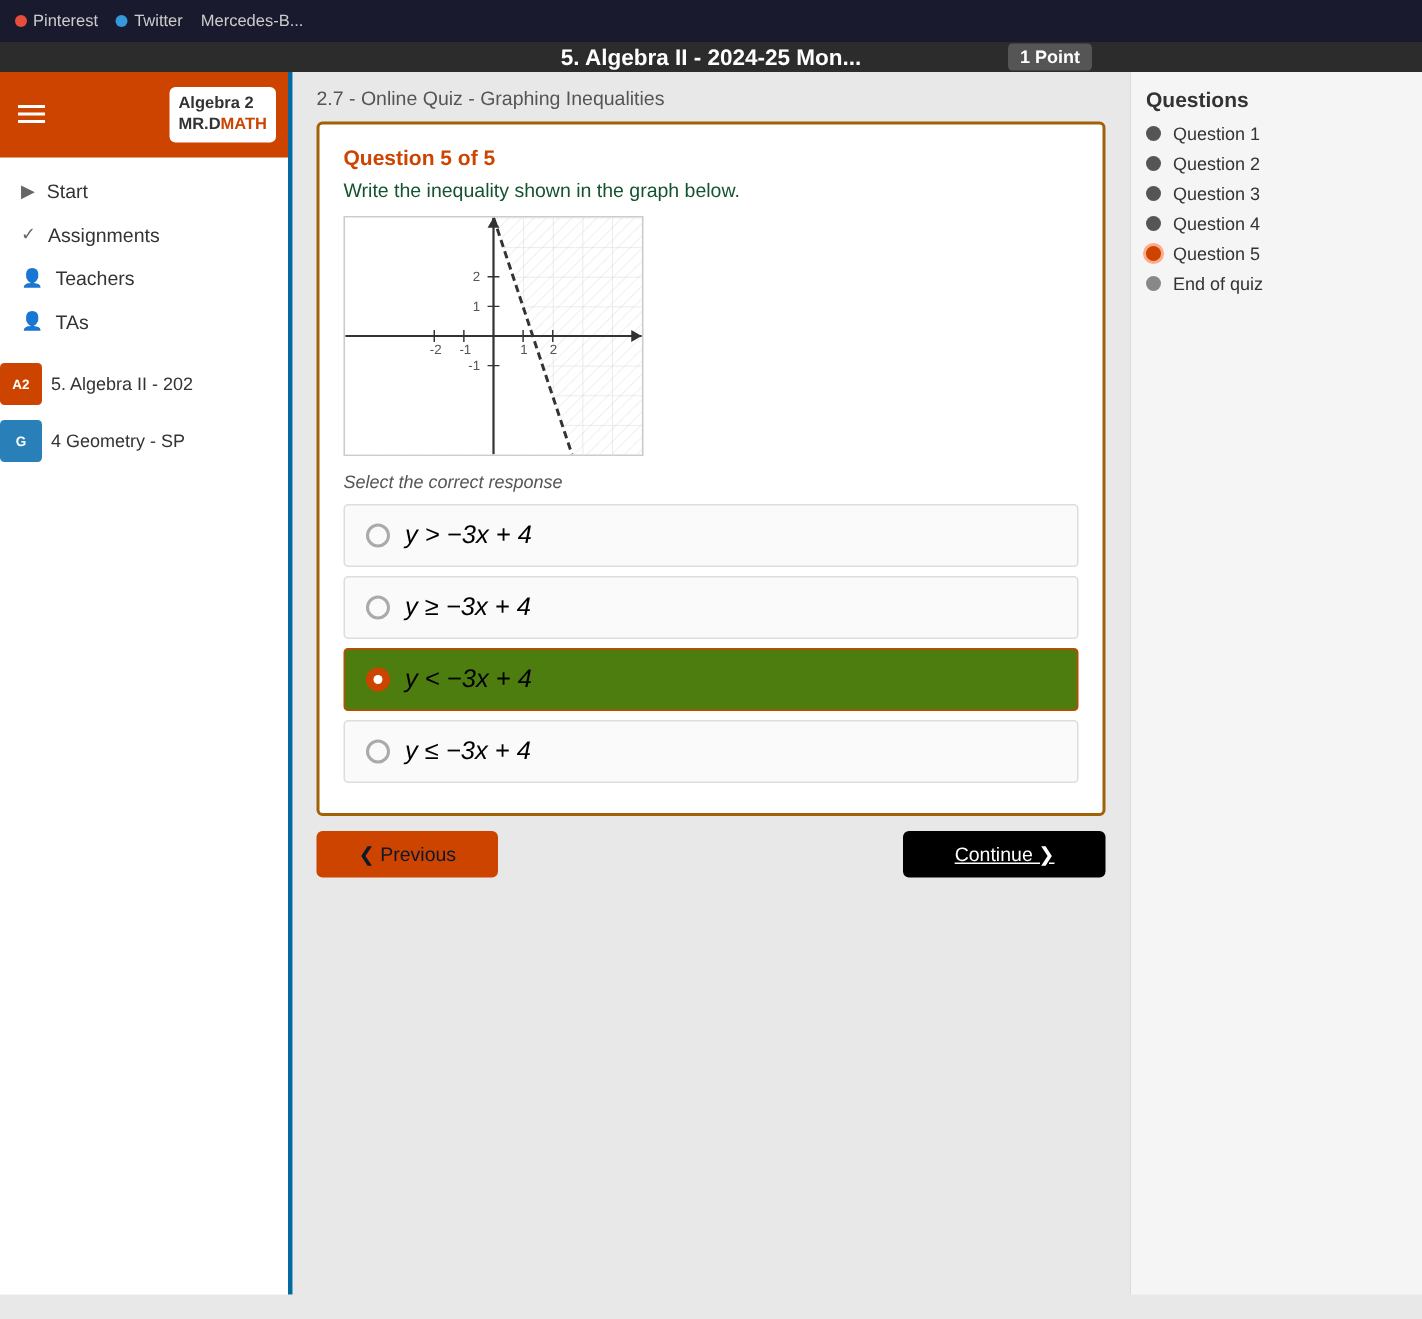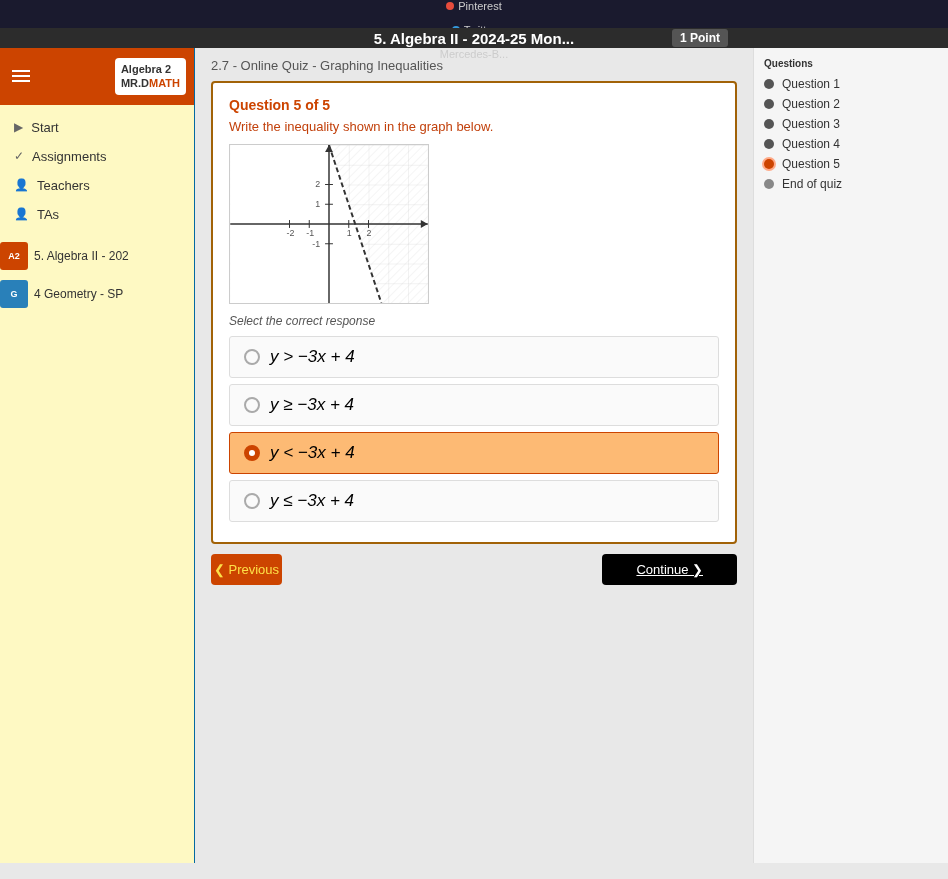--- a/index.html
+++ b/index.html
@@ -12,21 +12,20 @@
     }
 
     
     .top-bar {
       background: #1a1a2e;
       height: 28px;
       display: flex;
       align-items: center;
       padding: 0 10px;
       gap: 12px;
-      flex-direction: column;
     }
     .top-bar-item {
       color: #ccc;
       font-size: 11px;
       display: flex;
       align-items: center;
       gap: 4px;
     }
     .top-bar-item .dot {
       width: 8px; height: 8px;
@@ -57,22 +56,22 @@
     }
 
     .main-layout {
       display: flex;
       height: calc(879px - 64px);
     }
 
     
     .sidebar {
       width: 195px;
-      background: #fef9c3;
-      border-right: 1px solid #0369a1;
+      background: #ffffff;
+      border-right: 3px solid #0369a1;
       flex-shrink: 0;
     }
     .sidebar-header {
       background: #cc4400;
       padding: 10px 8px;
       display: flex;
       align-items: center;
       gap: 8px;
     }
     .sidebar-logo {
@@ -172,21 +171,21 @@
       margin-bottom: 10px;
     }
     .question-header {
       font-size: 14px;
       font-weight: bold;
       color: #cc4400;
       margin-bottom: 6px;
     }
     .question-text {
       font-size: 13px;
-      color: #c2410c;
+      color: #14532d;
       margin-bottom: 10px;
     }
 
     
     .graph-container {
       width: 200px;
       height: 160px;
       margin-bottom: 10px;
       position: relative;
       background: #f9f9f9;
@@ -212,21 +211,21 @@
       gap: 10px;
       padding: 10px 14px;
       border: 1px solid #ddd;
       border-radius: 3px;
       margin-bottom: 6px;
       background: #fafafa;
       cursor: pointer;
       font-size: 16px;
     }
     .answer-option.selected {
-      background: #fdba74;
+      background: #4d7c0f;
       border-color: #cc4400;
     }
     .radio-circle {
       width: 16px;
       height: 16px;
       border-radius: 50%;
       border: 2px solid #aaa;
       display: flex;
       align-items: center;
       justify-content: center;
@@ -251,23 +250,23 @@
 
     
     .nav-buttons {
       display: flex;
       justify-content: space-between;
       align-items: center;
       margin-top: 10px;
     }
     .btn-prev {
       background: #cc4400;
-      color: #fde047;
+      color: #0f172a;
       border: none;
-      padding: 8px 3px;
+      padding: 8px 28px;
       border-radius: 4px;
       font-size: 13px;
       cursor: pointer;
       display: flex;
       align-items: center;
       gap: 4px;
     }
     .btn-continue {
       background: #000000;
       color: white;
@@ -317,21 +316,21 @@
       border-radius: 3px;
       font-size: 11px;
       flex-shrink: 0;
     }
     .icon-pause { background: #555; color: white; font-size: 9px; }
     .icon-cancel { background: #e74c3c; color: white; border-radius: 50%; font-size: 11px; }
     .icon-info { background: #3498db; color: white; border-radius: 50%; font-size: 11px; }
 
     .questions-section {}
     .questions-title {
-      font-size: 10px;
+      font-size: 14px;
       font-weight: bold;
       color: #333;
       margin-bottom: 8px;
     }
     .question-nav-item {
       display: flex;
       align-items: center;
       gap: 8px;
       margin-bottom: 6px;
       font-size: 12px;

